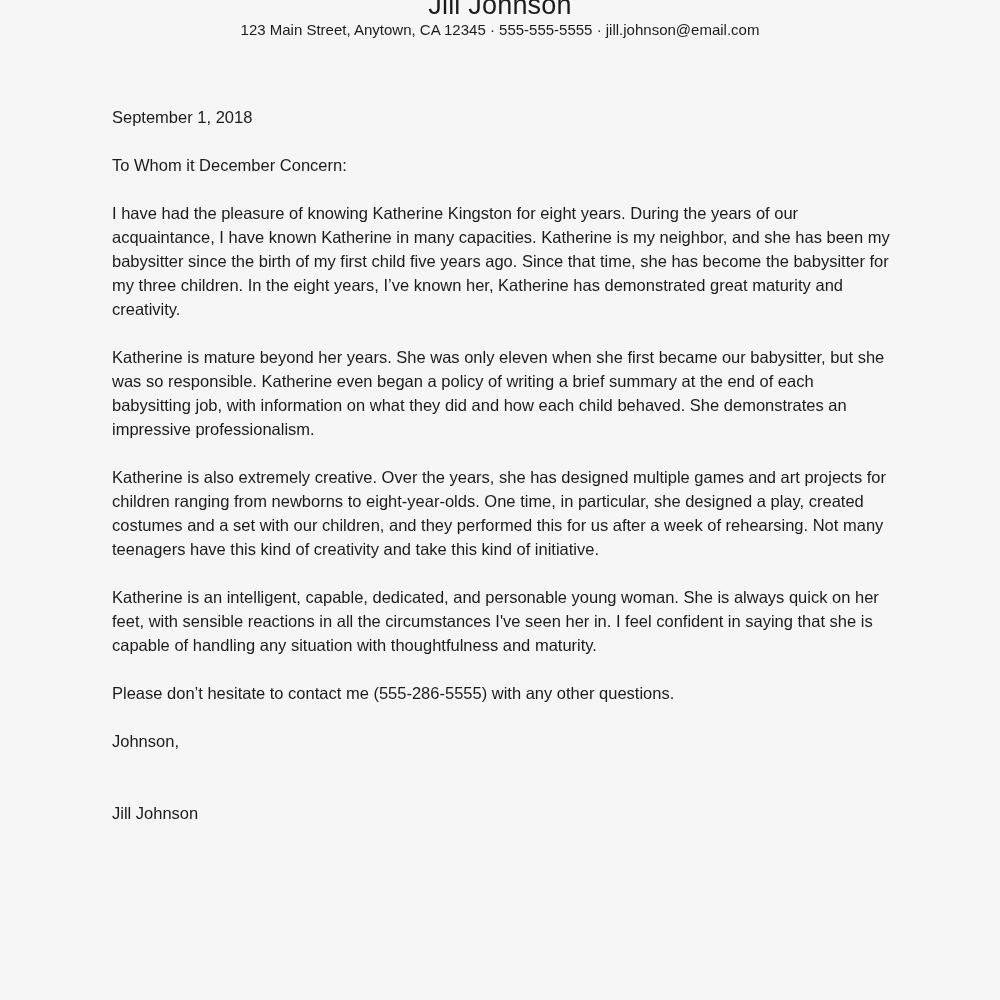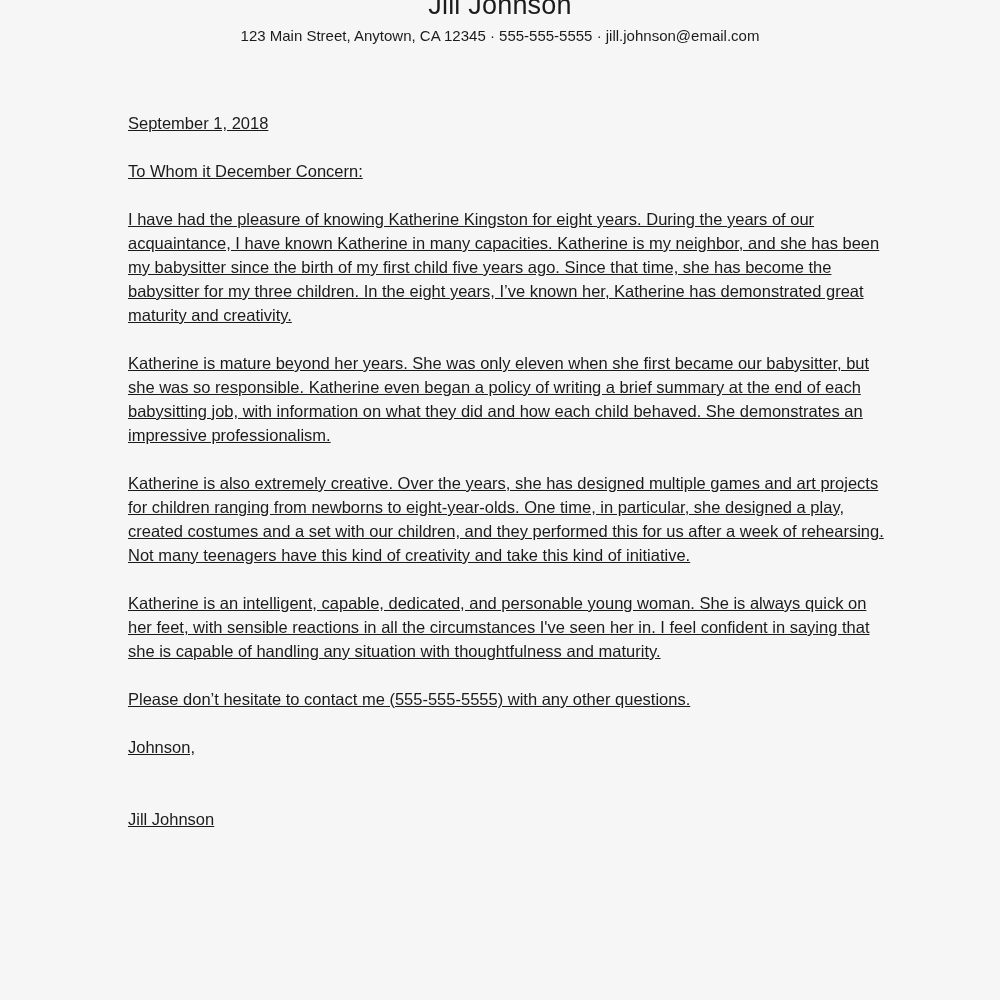--- a/index.html
+++ b/index.html
@@ -24,31 +24,30 @@
   }
   .sender-name {
     font-size: 27px;
     line-height: 30px;
     font-weight: 500;
     letter-spacing: 0.2px;
   }
   .sender-contact {
     font-size: 15px;
     line-height: 20px;
-    margin-top: 6px;
+    margin-top: 0;
   }
   .letter-body {
     margin: 65px 0 0 112px;
     width: 780px;
     font-size: 16.5px;
     line-height: 24px;
   }
   .letter-body p {
-    margin: 24px 0 0 16px;
-    text-decoration: underline;
+    margin: 24px 0 0 0;
   }
   .letter-body p:first-child {
     margin-top: 0;
   }
   .signature {
     margin-top: 48px !important;
   }
 </style>
 </head>
 <body>
@@ -60,18 +59,18 @@
     <div class="sender-contact">123 Main Street, Anytown, CA 12345 · 555-555-5555 · jill.johnson@email.com</div>
   </div>
 
   <div class="letter-body">
     <p>September 1, 2018</p>
     <p>To Whom it December Concern:</p>
     <p>I have had the pleasure of knowing Katherine Kingston for eight years. During the years of our acquaintance, I have known Katherine in many capacities. Katherine is my neighbor, and she has been my babysitter since the birth of my first child five years ago. Since that time, she has become the babysitter for my three children. In the eight years, I’ve known her, Katherine has demonstrated great maturity and creativity.</p>
     <p>Katherine is mature beyond her years. She was only eleven when she first became our babysitter, but she was so responsible. Katherine even began a policy of writing a brief summary at the end of each babysitting job, with information on what they did and how each child behaved. She demonstrates an impressive professionalism.</p>
     <p>Katherine is also extremely creative. Over the years, she has designed multiple games and art projects for children ranging from newborns to eight-year-olds. One time, in particular, she designed a play, created costumes and a set with our children, and they performed this for us after a week of rehearsing. Not many teenagers have this kind of creativity and take this kind of initiative.</p>
     <p>Katherine is an intelligent, capable, dedicated, and personable young woman. She is always quick on her feet, with sensible reactions in all the circumstances I've seen her in. I feel confident in saying that she is capable of handling any situation with thoughtfulness and maturity.</p>
-    <p>Please don’t hesitate to contact me (555-555-5555) with any other questions.</p>
+    <p>Please don’t hesitate to contact me (555-286-5555) with any other questions.</p>
     <p>Johnson,</p>
     <p class="signature">Jill Johnson</p>
   </div>
 
 </div>
 
 </body></html>

